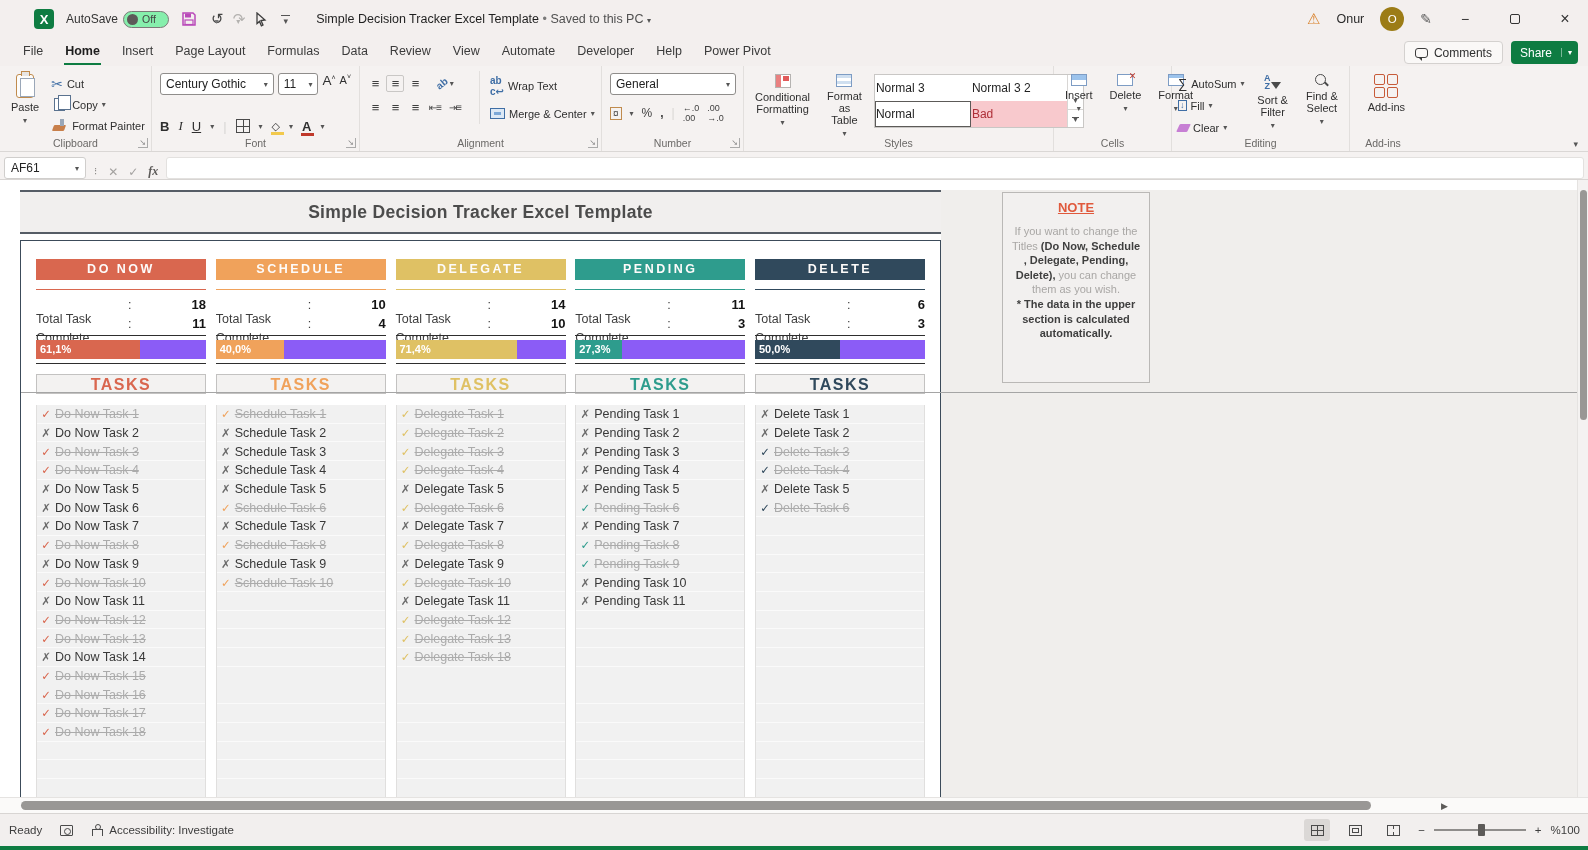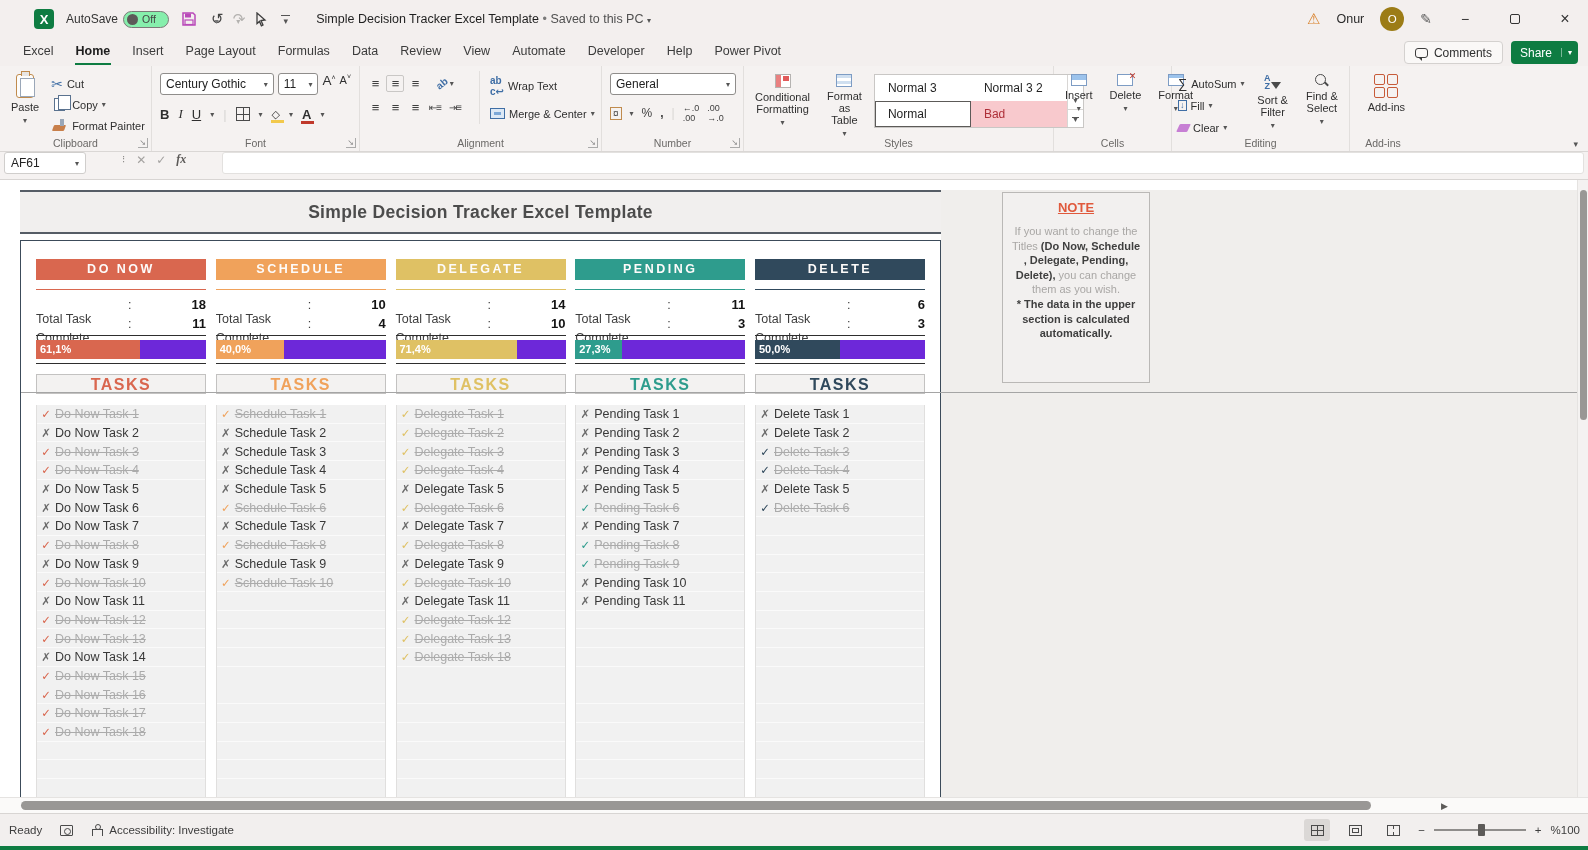--- a/index.html
+++ b/index.html
@@ -85,21 +85,21 @@
   .mergeic { width:15px; height:11px; border:1.2px solid #3f6ea5; position:relative; background:#dce8f5; }
   .mergeic::after { content:""; position:absolute; left:3px; top:3px; right:3px; bottom:3px; background:#7ba7d7; }
   .numic { font-size:12px; color:#3f3f3f; }
   .tinytxt { font-size:9px; color:#3f3f3f; }
   
   .cfic { width:16px; height:14px; border:1px solid #b5b3b1; background:linear-gradient(90deg,#e98080 33%,#fff 33%); position:relative; }
   .cfic::after { content:""; position:absolute; right:1px; top:1px; width:6px; height:5px; background:#e05a5a; }
   .fatic { width:16px; height:13px; border:1px solid #7d9cc4; background:repeating-linear-gradient(to bottom,#cfdFF0 0 3px,#fff 3px 6px); }
   .gallery { display:flex; border:1px solid #c9c7c5; background:#fff; height:54px; margin-top:3px; }
   .gcol { display:flex; flex-direction:column; }
-  .gcell { width:96px; height:26px; display:flex; align-items:center; padding-left:12px; font-size:12px; color:#1f1f1f; border:1px solid transparent; }
+  .gcell { width:96px; height:26px; display:flex; align-items:center; padding-left:0; font-size:12px; color:#1f1f1f; border:1px solid transparent; }
   .gcell.sel { border:1.4px solid #5c5a58; }
   .gcell.bad { background:#f8c9cd; color:#ae2f38; }
   .gscroll { width:16px; display:flex; flex-direction:column; border-left:1px solid #d8d6d4; }
   .gscroll div { flex:1; display:flex; align-items:center; justify-content:center; font-size:7px; color:#555; }
   .gscroll .more { border-top:1px solid #d8d6d4; flex-direction:column; line-height:3px; }
   .cells-ic { width:16px; height:12px; border:1px solid #7d9cc4; position:relative; background:#fff; }
   .cells-ic.ins { background:linear-gradient(to bottom,#9cc3ec 50%,#fff 50%); }
   .cells-ic.del::after { content:"✕"; position:absolute; right:-4px; top:-4px; color:#c0392b; font-size:9px; font-weight:bold; }
   .cells-ic.fmt2 { background:linear-gradient(to bottom,#9cc3ec 33%,#fff 33%); }
   .sigma { font-size:13px; }
@@ -109,21 +109,21 @@
   .mag2::before { content:""; position:absolute; left:0; top:0; width:9px; height:9px; border:1.6px solid #4a4a4a; border-radius:50%; }
   .mag2::after { content:""; position:absolute; left:9px; top:9px; width:5px; height:1.8px; background:#4a4a4a; transform:rotate(45deg); }
   .analyze-ic { width:26px; height:24px; border:1.4px solid #4a4a4a; border-radius:2px; position:relative; background:#fff; display:flex; align-items:flex-end; gap:1px; padding:2px 3px; }
   .analyze-ic i { display:block; width:3px; background:#3f6ea5; }
   .analyze-ic::after { content:""; position:absolute; right:-3px; bottom:-3px; width:10px; height:10px; border:1.6px solid #4a4a4a; border-radius:50%; background:rgba(255,255,255,.6); }
   .addins-ic { width:24px; height:24px; display:grid; grid-template-columns:1fr 1fr; gap:2px; }
   .addins-ic i { border:1.6px solid #c75b39; border-radius:2px; }
   .ribbon-collapse { position:absolute; right:10px; bottom:2px; font-size:9px; color:#555; }
 
   
-  .fxrow { position:absolute; left:0; top:152px; width:1588px; height:28px; background:#f5f2f1; border-bottom:1px solid #d8d5d3; display:flex; align-items:flex-start;gap:28px; }
+  .fxrow { position:absolute; left:0; top:152px; width:1588px; height:28px; background:#f5f2f1; border-bottom:1px solid #d8d5d3; display:flex; align-items:flex-end; }
   .namebox { width:82px; height:22px; background:#fff; border:1px solid #d0cecc; border-radius:3px; margin-left:4px; display:flex; align-items:center; padding:0 6px; font-size:12px; color:#222; }
   .namebox .dd { margin-left:auto; font-size:8px; color:#555; }
   .fxbtns { display:flex; align-items:center; gap:10px; margin:0 8px; color:#a3a19f; font-size:12px; }
   .fxbtns .fx { font-style:italic; font-weight:bold; color:#5c5a58; font-family:"Liberation Serif",serif; }
   .fxinput { flex:1; height:22px; background:#fff; border:1px solid #e3e1df; border-radius:3px; margin-right:4px; }
   .dots { color:#8a8886; letter-spacing:1px; font-size:10px; }
 
   
   .sheet { position:absolute; left:0; top:180px; width:1588px; height:617px; background:#fff; overflow:hidden; }
   .gray-panel { position:absolute; left:941px; top:10px; width:636px; bottom:0; background:#f0eeec; }
@@ -132,21 +132,21 @@
   .sheet-title { font-size:17.5px; font-weight:bold; color:#4c4c4c; letter-spacing:.3px; }
   .main-box { position:absolute; left:20px; top:60px; width:921px; height:557px; border:1.6px solid #3c4b5a; border-bottom:none; background:#fff; display:flex; justify-content:space-between; padding:0 15px; }
   .col { width:170px; display:flex; flex-direction:column; margin-top:18px; }
   .col-header { height:21px; line-height:21px; text-align:center; color:#fdfbfa; font-size:12.5px; font-weight:600; letter-spacing:2.5px; }
   .stats { margin-top:9px; border-top:1.4px solid; padding-top:5px; }
   .stat-row { display:flex; align-items:center; height:19px; font-size:12.5px; color:#3d3d3d; }
   .stat-row .sl { width:92px;margin-top:28px; }
   .stat-row .sc { width:10px; color:#3d3d3d; }
   .stat-row .sv { flex:1; text-align:right; font-weight:bold; color:#131313; font-size:13px; }
   .dline { border-top:1.6px solid #2e2e2e; margin-top:2px; }
-  .bar-row { height:19px; margin-top:4px; background:#6d28d9; }
+  .bar-row { height:19px; margin-top:4px; background:#8b5cf6; }
   .bar-fill { height:19px; color:#fff; font-size:11px; font-weight:bold; line-height:19px; padding-left:4px; white-space:nowrap; }
   .dline2 { border-top:1.6px solid #2e2e2e; margin-top:4px; }
   .tasks-head { margin-top:10px; height:20px; line-height:19px; background:#f3f2f1; border:1px solid #c3c2c1; text-align:center; font-size:16px; font-weight:bold; letter-spacing:1.5px; }
   .task-list { margin-top:11px; flex:1; background:repeating-linear-gradient(to bottom,#f1f1f1 0px,#f1f1f1 17.7px,#fafafa 17.7px,#fafafa 18.7px); border-left:1px solid #e0dfde; border-right:1px solid #e0dfde; }
   .task-row { height:18.7px; display:flex; align-items:center; }
   .task-mark { width:18px; text-align:center; font-size:11.5px; }
   .task-mark.x { color:#6a6a6a; }
   .task-label { font-size:12.5px; color:#383838; }
   .task-row.done .task-label { color:#ababab; text-decoration:line-through; }
   .note-box { position:absolute; left:1002px; top:12px; width:148px; height:191px; background:#f2f0ef; border:1px solid #bab8b6; padding:7px 6px; text-align:center; }
@@ -224,21 +224,21 @@
     <span class="win-btn">−</span>
     <span class="win-btn">
         <span class="maxbox"></span>
       </span>
     <span class="win-btn" style="font-size:16px">×</span>
   </div>
 </div>
 
 <div class="tabsrow">
   <div class="tabs">
-      <div class="tab">Excel</div>
+      <div class="tab">File</div>
       <div class="tab active">Home</div>
       <div class="tab">Insert</div>
       <div class="tab">Page Layout</div>
       <div class="tab">Formulas</div>
       <div class="tab">Data</div>
       <div class="tab">Review</div>
       <div class="tab">View</div>
       <div class="tab">Automate</div>
       <div class="tab">Developer</div>
       <div class="tab">Help</div>
@@ -281,21 +281,21 @@
             <span class="fp-icon"></span>
           </span>
           <span>Format Painter</span>
         </div>
     </div>
     <div class="glabel">Clipboard</div>
     <div class="launcher">↘</div>
   </div>
 
   <div class="rgroup" style="width:208px">
-    <div class="vstack" style="width:100%; gap:8px; padding:2px 2px 0;">
+    <div class="vstack" style="width:100%; gap:20px; padding:2px 2px 0;">
       <div style="display:flex; gap:4px;">
         <div class="selbox" style="width:118px">
             <span>Century Gothic</span>
             <span class="dd">▾</span>
           </div>
         <div class="selbox" style="width:42px">
             <span>11</span>
             <span class="dd">▾</span>
           </div>
         <span class="fmt">A<sup style="font-size:7px">˄</sup></span>

